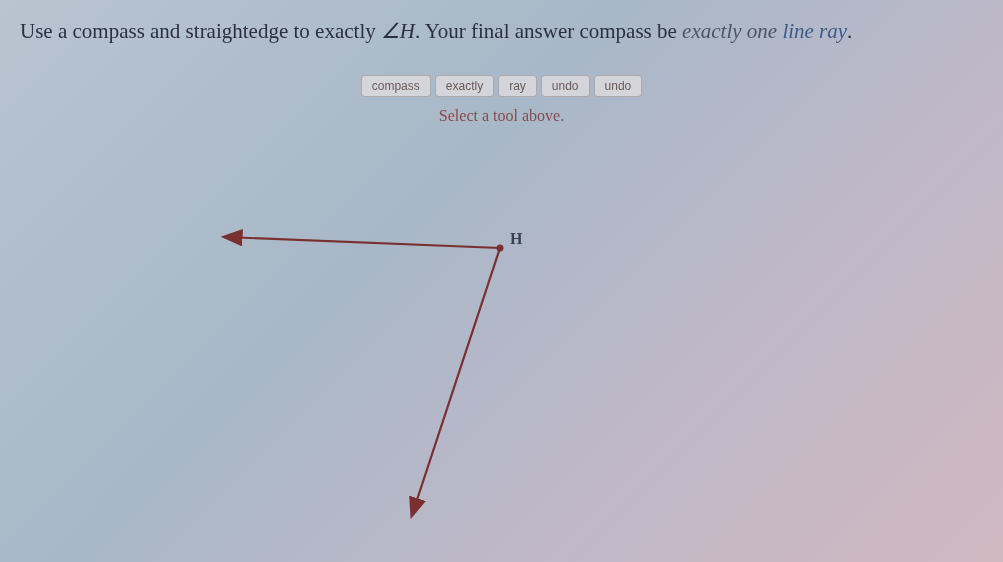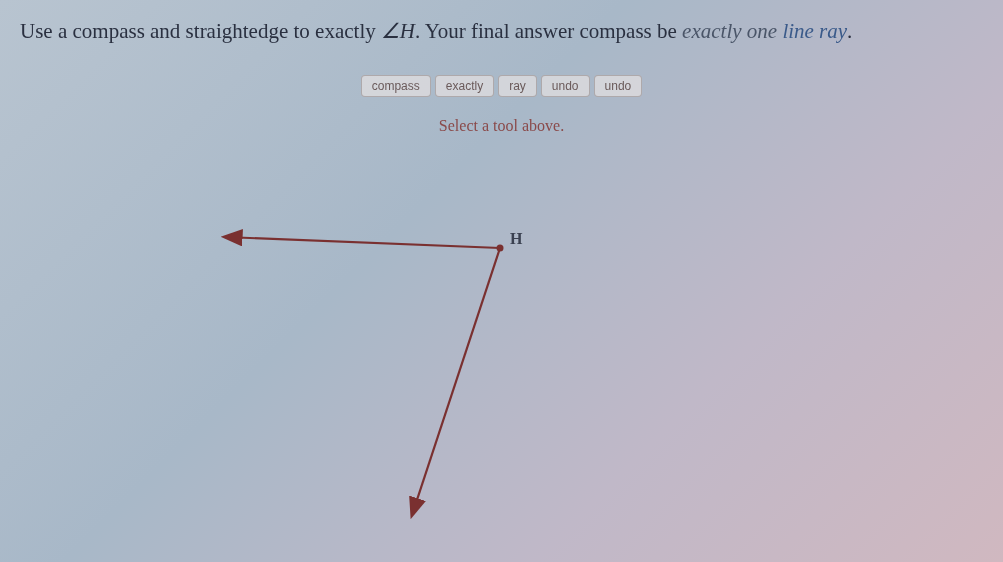--- a/index.html
+++ b/index.html
@@ -40,21 +40,21 @@
       border: 1px solid rgba(150, 140, 140, 0.6);
       border-radius: 4px;
       padding: 3px 10px;
       font-size: 12px;
       color: #6a5a5a;
       font-family: Arial, sans-serif;
       cursor: pointer;
     }
     .hint {
       text-align: center;
-      margin-top: 20px;
+      margin-top: 10px;
       font-size: 16px;
       color: #8a4a4a;
       font-family: Georgia, serif;
     }
     .canvas-area {
       position: absolute;
       top: 0;
       left: 0;
       width: 100%;
       height: 100%;

